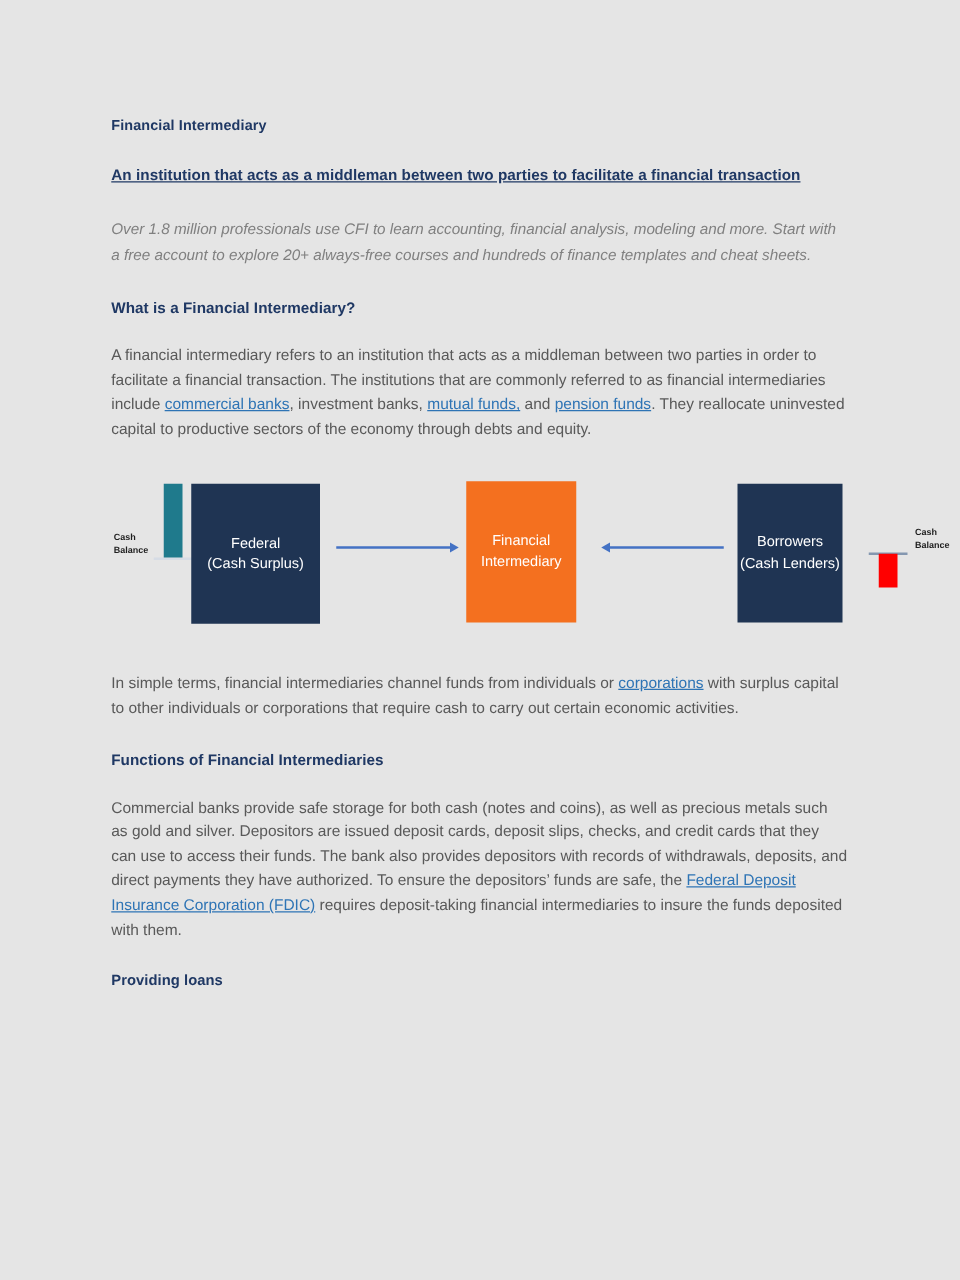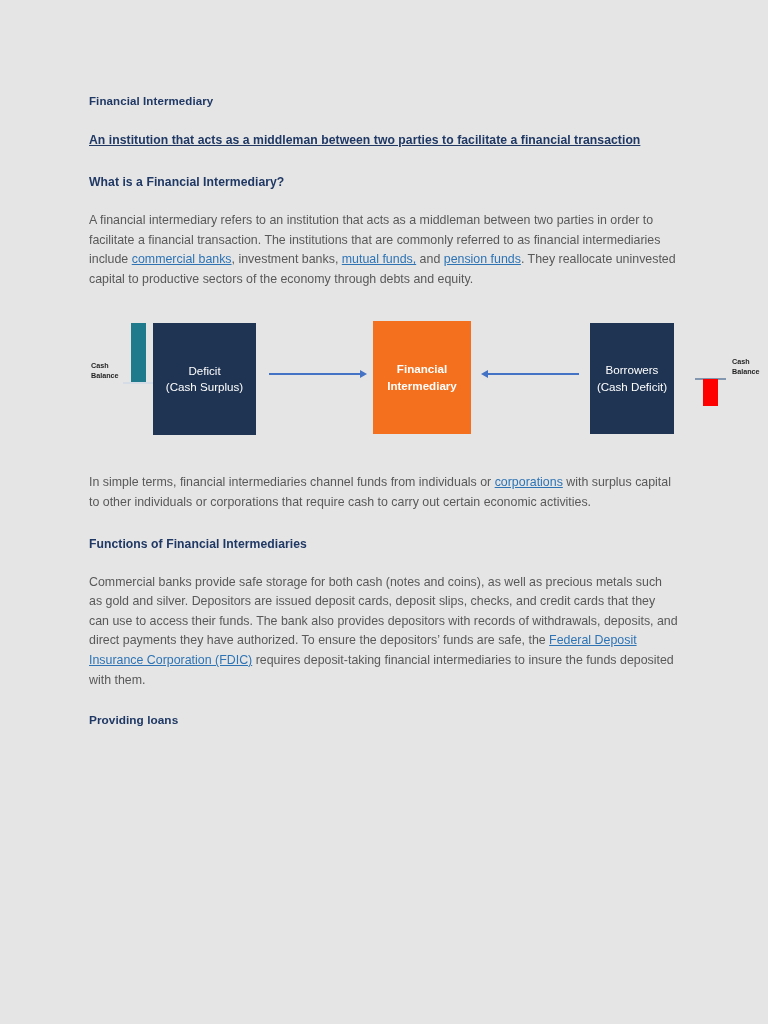--- a/index.html
+++ b/index.html
@@ -101,21 +101,21 @@
   }
   .dg-navy { background: #1F3453; }
   .dg-orange { background: #F4701F; }
 
   .box-lenders {
     left: 66px; top: 12px;
     width: 103px; height: 112px;
   }
   .box-fi {
     left: 286px; top: 10px;
-    width: 98px; height: 113px; font-weight: bold;
+    width: 88px; height: 113px;
   }
   .box-borrowers {
     left: 503px; top: 12px;
     width: 84px; height: 111px;
   }
 
   
   .arrow {
     position: absolute;
     height: 2px;
@@ -193,53 +193,54 @@
 </head>
 <body>
 
 <div class="page">
   <div class="content">
 
     <h1 class="h-title">Financial Intermediary</h1>
 
     <h2 class="h-sub">An institution that acts as a middleman between two parties to facilitate a financial transaction</h2>
 
+    <p class="intro">Over 1.8 million professionals use CFI to learn accounting, financial analysis, modeling and more. Start with a free account to explore 20+ always-free courses and hundreds of finance templates and cheat sheets.</p>
 
     <h2 class="h2">What is a Financial Intermediary?</h2>
 
     <p class="para">
       <span>A financial intermediary refers to an institution that acts as a middleman between two parties in order to facilitate a financial transaction. The institutions that are commonly referred to as financial intermediaries include </span><a class="doclink" href="#">commercial banks</a><span>, investment banks, </span><a class="doclink" href="#">mutual funds,</a><span> and </span><a class="doclink" href="#">pension funds</a><span>. They reallocate uninvested capital to productive sectors of the economy through debts and equity.</span>
     </p>
 
     <div class="diagram">
 
       <div class="cb-label cb-label-left">
         <span class="cb-line">Cash</span>
         <span class="cb-line">Balance</span>
       </div>
       <div class="baseline-left"></div>
       <div class="bar-teal"></div>
 
       <div class="dg-box dg-navy box-lenders">
-        <span>Deficit</span>
+        <span>Federal</span>
         <span>(Cash Surplus)</span>
       </div>
 
       <div class="arrow arrow-right"></div>
 
       <div class="dg-box dg-orange box-fi">
         <span>Financial</span>
         <span>Intermediary</span>
       </div>
 
       <div class="arrow arrow-left"></div>
 
       <div class="dg-box dg-navy box-borrowers">
         <span>Borrowers</span>
-        <span>(Cash Deficit)</span>
+        <span>(Cash Lenders)</span>
       </div>
 
       <div class="baseline-right"></div>
       <div class="bar-red"></div>
       <div class="cb-label cb-label-right">
         <span class="cb-line">Cash</span>
         <span class="cb-line">Balance</span>
       </div>
 
     </div>

